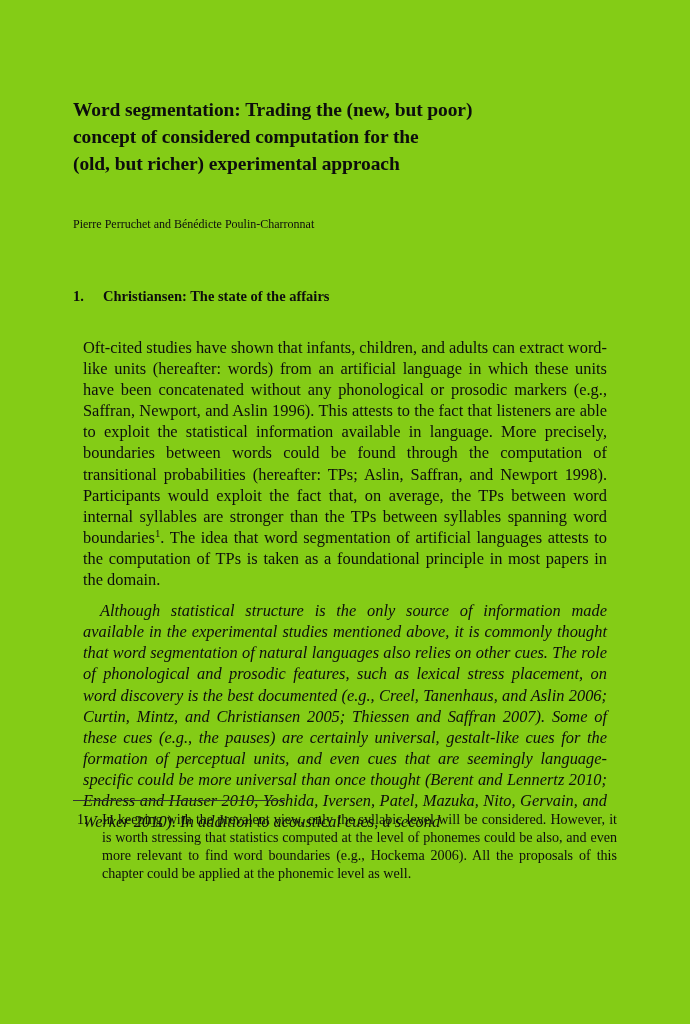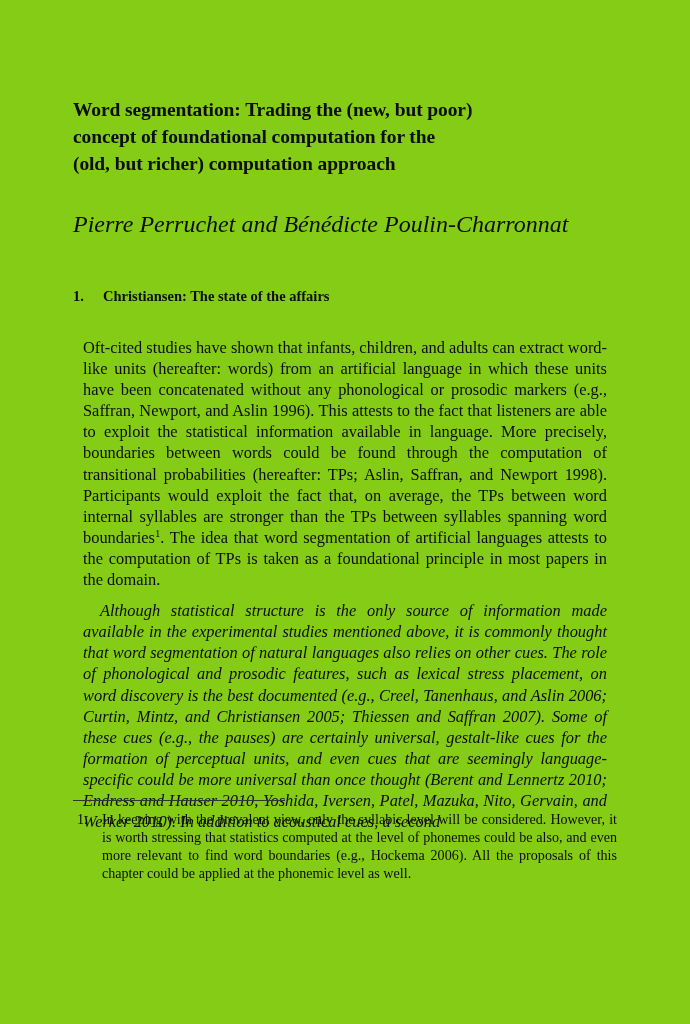--- a/index.html
+++ b/index.html
@@ -47,22 +47,21 @@
     letter-spacing: -0.1px;
     white-space: pre;
   }
 
   
   .authors {
     position: absolute;
     top: 211px;
     left: 0;
     width: 544px;
-    font-size: 24px;
-    font-style: italic;
+    font-size: 12px;
     line-height: 26px;
     white-space: pre;
   }
 
   
   .section-heading {
     position: absolute;
     top: 286px;
     left: 0;
     width: 544px;
@@ -137,22 +136,22 @@
   }
 </style>
 </head>
 <body>
 
 <div class="page">
   <div class="content">
 
     <div class="title-block">
       <div class="title-line">Word segmentation: Trading the (new, but poor)</div>
-      <div class="title-line">concept of foundational computation for the</div>
-      <div class="title-line">(old, but richer) computation approach</div>
+      <div class="title-line">concept of considered computation for the</div>
+      <div class="title-line">(old, but richer) experimental approach</div>
     </div>
 
     <div class="authors">Pierre Perruchet and Bénédicte Poulin-Charronnat</div>
 
     <div class="section-heading">
       <span class="section-num">1.</span>
       <span class="section-title">Christiansen: The state of the affairs</span>
     </div>
 
     <div class="body-block">

